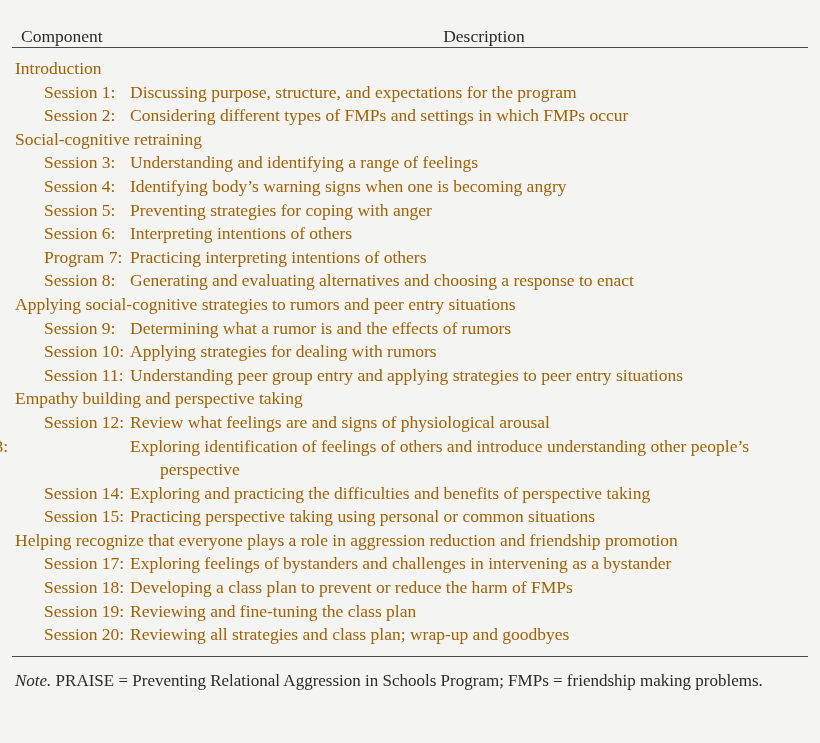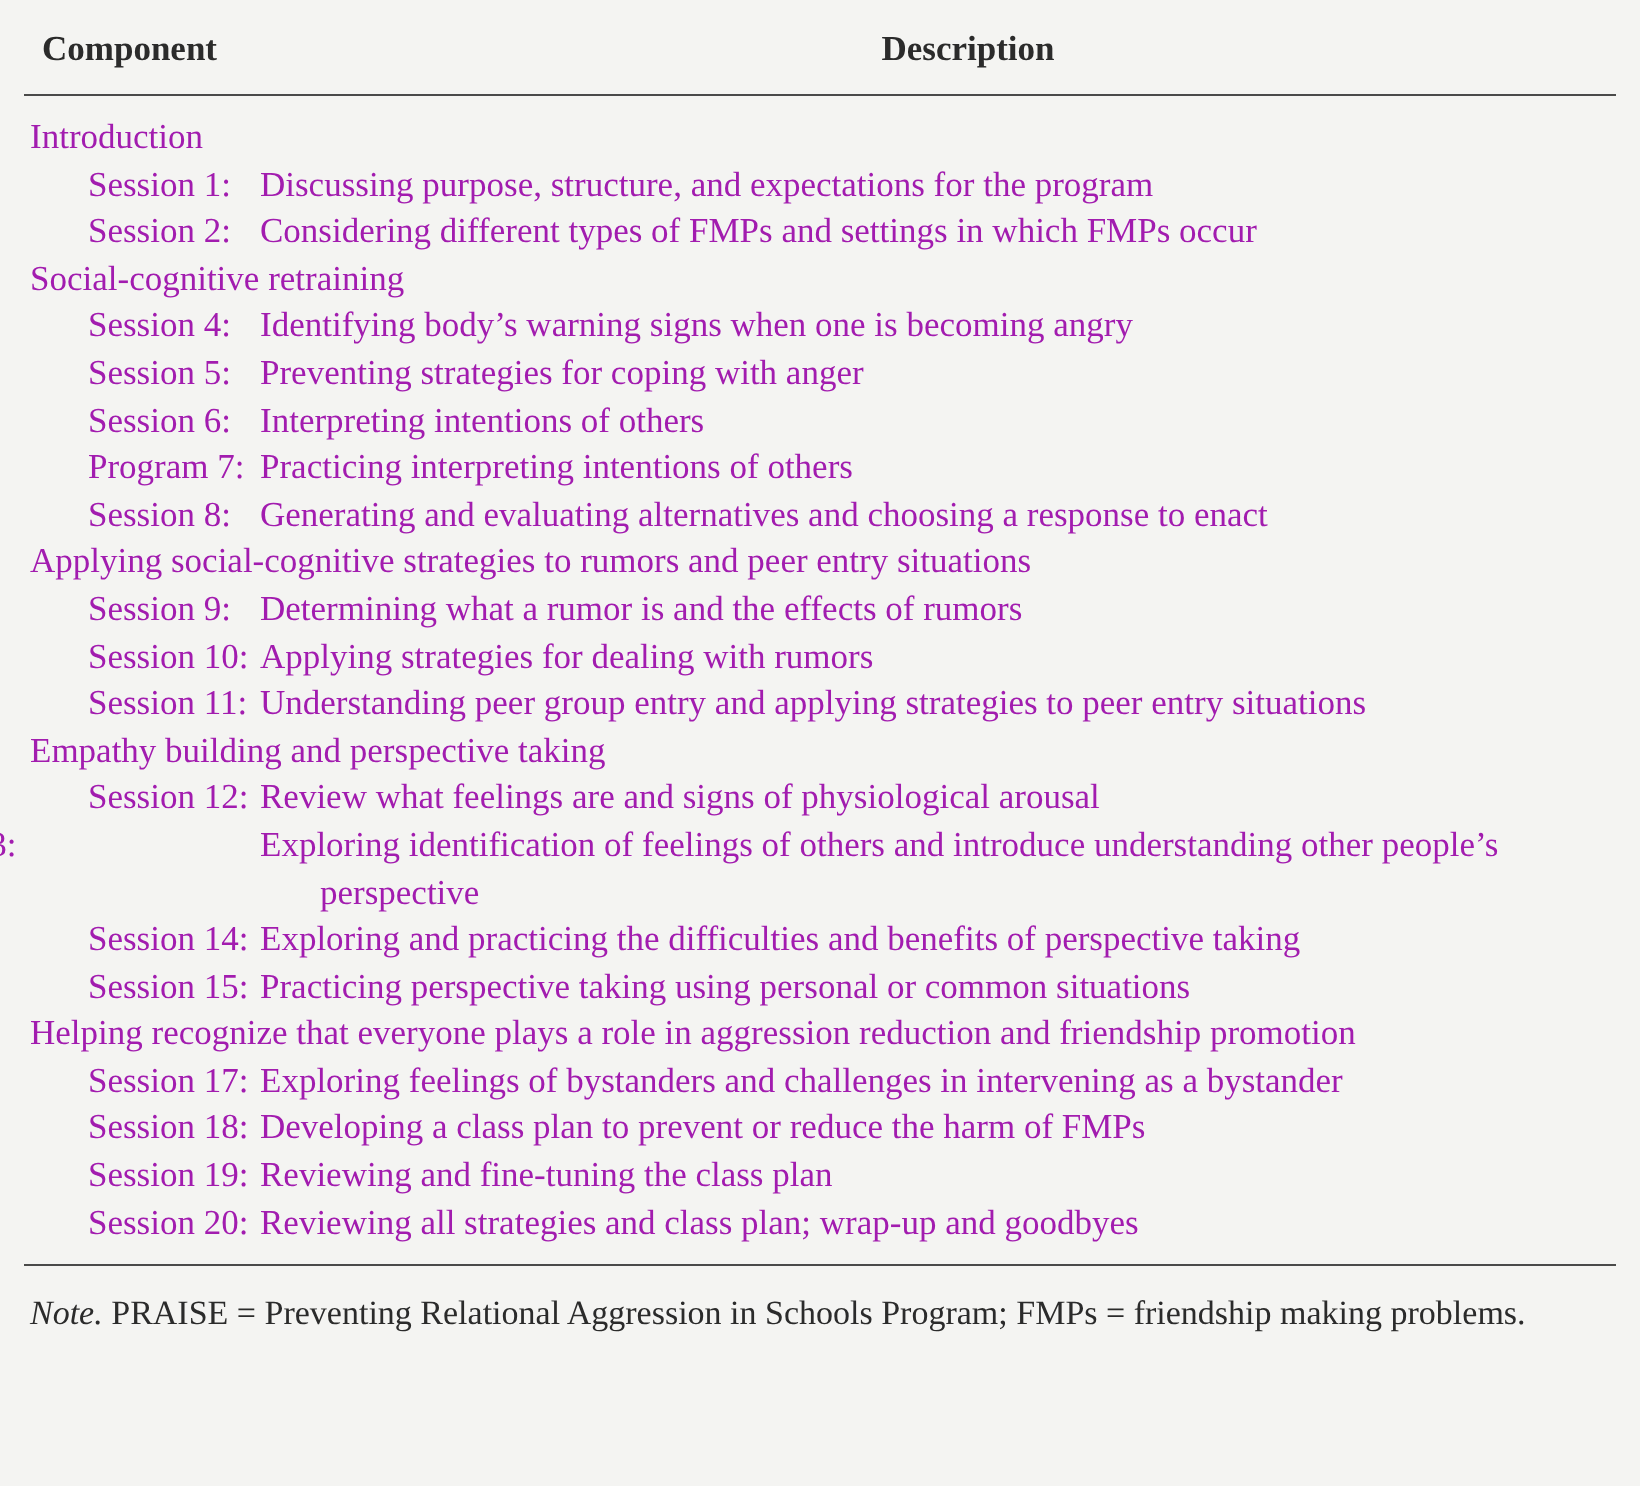--- a/index.html
+++ b/index.html
@@ -23,26 +23,25 @@
     padding: 0 12px;
   }
 
   
   .thead {
     position: relative;
     height: 40px;
   }
   .th {
     position: absolute;
-    top: 12px;
+    top: 24px;
     font-size: 17.5px;
     line-height: 24px;
     color: #2b2b2b;
     white-space: nowrap;
-    font-weight: bold;
   }
   .th-component { left: 9px; }
   .th-description { left: 0; width: 944px; text-align: center; }
 
   
   .rule {
     height: 0;
     border-top: 1.6px solid #4a4a4a;
     margin: 0;
   }
@@ -50,21 +49,21 @@
   .rule-bottom { margin-top: 9px; }
 
   
   .tbody {
     padding-top: 9px;
   }
 
   .row {
     font-size: 17.5px;
     line-height: 23.6px;
-    color: #a21caf;
+    color: #a16207;
     white-space: nowrap;
   }
 
   
   .row-component {
     padding-left: 3px;
   }
 
   
   .row-session {
@@ -109,20 +108,21 @@
     <div class="th th-description">Description</div>
   </div>
 
   <div class="rule rule-top"></div>
 
   <div class="tbody" id="tbody">
       <div class="row row-component">Introduction</div>
       <div class="row row-session"><span class="sess-label">Session 1:</span><span class="sess-text">Discussing purpose, structure, and expectations for the program</span></div>
       <div class="row row-session"><span class="sess-label">Session 2:</span><span class="sess-text">Considering different types of FMPs and settings in which FMPs occur</span></div>
       <div class="row row-component">Social-cognitive retraining</div>
+      <div class="row row-session"><span class="sess-label">Session 3:</span><span class="sess-text">Understanding and identifying a range of feelings</span></div>
       <div class="row row-session"><span class="sess-label">Session 4:</span><span class="sess-text">Identifying body’s warning signs when one is becoming angry</span></div>
       <div class="row row-session"><span class="sess-label">Session 5:</span><span class="sess-text">Preventing strategies for coping with anger</span></div>
       <div class="row row-session"><span class="sess-label">Session 6:</span><span class="sess-text">Interpreting intentions of others</span></div>
       <div class="row row-session"><span class="sess-label">Program 7:</span><span class="sess-text">Practicing interpreting intentions of others</span></div>
       <div class="row row-session"><span class="sess-label">Session 8:</span><span class="sess-text">Generating and evaluating alternatives and choosing a response to enact</span></div>
       <div class="row row-component">Applying social-cognitive strategies to rumors and peer entry situations</div>
       <div class="row row-session"><span class="sess-label">Session 9:</span><span class="sess-text">Determining what a rumor is and the effects of rumors</span></div>
       <div class="row row-session"><span class="sess-label">Session 10:</span><span class="sess-text">Applying strategies for dealing with rumors</span></div>
       <div class="row row-session"><span class="sess-label">Session 11:</span><span class="sess-text">Understanding peer group entry and applying strategies to peer entry situations</span></div>
       <div class="row row-component">Empathy building and perspective taking</div>

